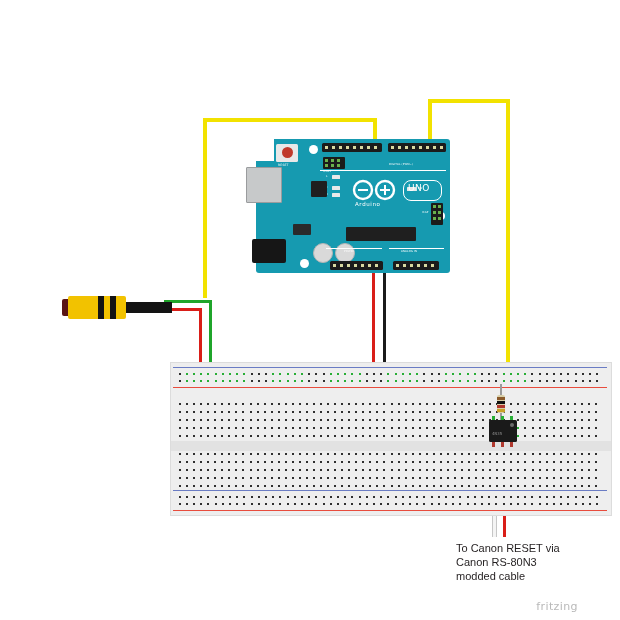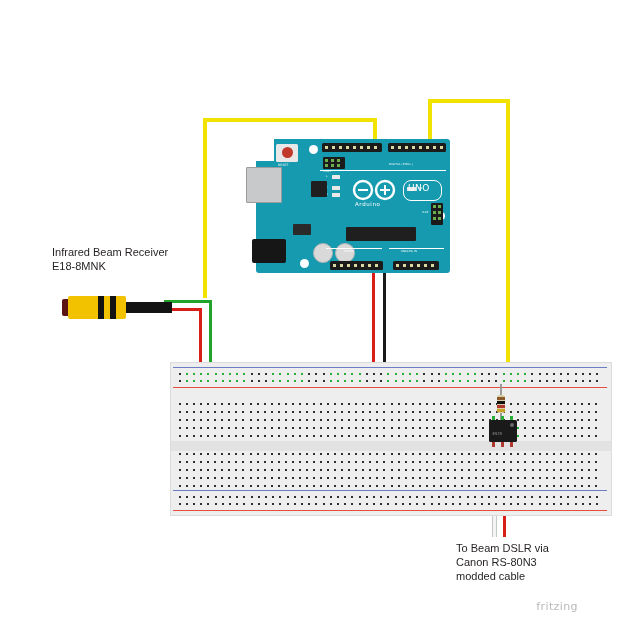--- a/index.html
+++ b/index.html
@@ -212,22 +212,20 @@
     </div>
   </div>
 
   <div id="ir-sensor">
     <div class="ir-lens"></div>
     <div class="ir-body"></div>
     <div class="ir-band" style="left:36px;"></div>
     <div class="ir-band" style="left:48px;"></div>
     <div class="ir-cable"></div>
   </div>
-  <div class="lbl" id="label-sensor">Infrared Beam Receiver
-E18-8MNK</div>
 
   <div id="breadboard">
       <div class="bb-rail-line" style="left: 2px; top: 4px; width: 434px; background: rgb(106, 124, 196);"></div>
       <div class="bb-rail-line" style="left: 2px; top: 24px; width: 434px; background: rgb(232, 76, 61);"></div>
       <div class="bb-hole dark" style="left: 8px; top: 10px;"></div>
       <div class="bb-hole dark" style="left: 8px; top: 17px;"></div>
       <div class="bb-hole green" style="left: 15px; top: 10px;"></div>
       <div class="bb-hole green" style="left: 15px; top: 17px;"></div>
       <div class="bb-hole green" style="left: 22px; top: 10px;"></div>
       <div class="bb-hole green" style="left: 22px; top: 17px;"></div>
@@ -1080,17 +1078,17 @@
     <div class="ic-notch"></div>
     <div class="ic-txt">4N35</div>
     <div class="ic-leg-top" style="left:3px;top:-4px;"></div>
     <div class="ic-leg-top" style="left:12px;top:-4px;"></div>
     <div class="ic-leg-top" style="left:21px;top:-4px;"></div>
     <div class="ic-leg" style="left:3px;top:22px;"></div>
     <div class="ic-leg" style="left:12px;top:22px;"></div>
     <div class="ic-leg" style="left:21px;top:22px;"></div>
   </div>
 
-  <div class="lbl" id="label-dslr">To Beam DSLR via
+  <div class="lbl" id="label-dslr">To Canon RESET via
 Canon RS-80N3
 modded cable</div>
   <div id="watermark">fritzing</div>
 </div>
 
 </body></html>

